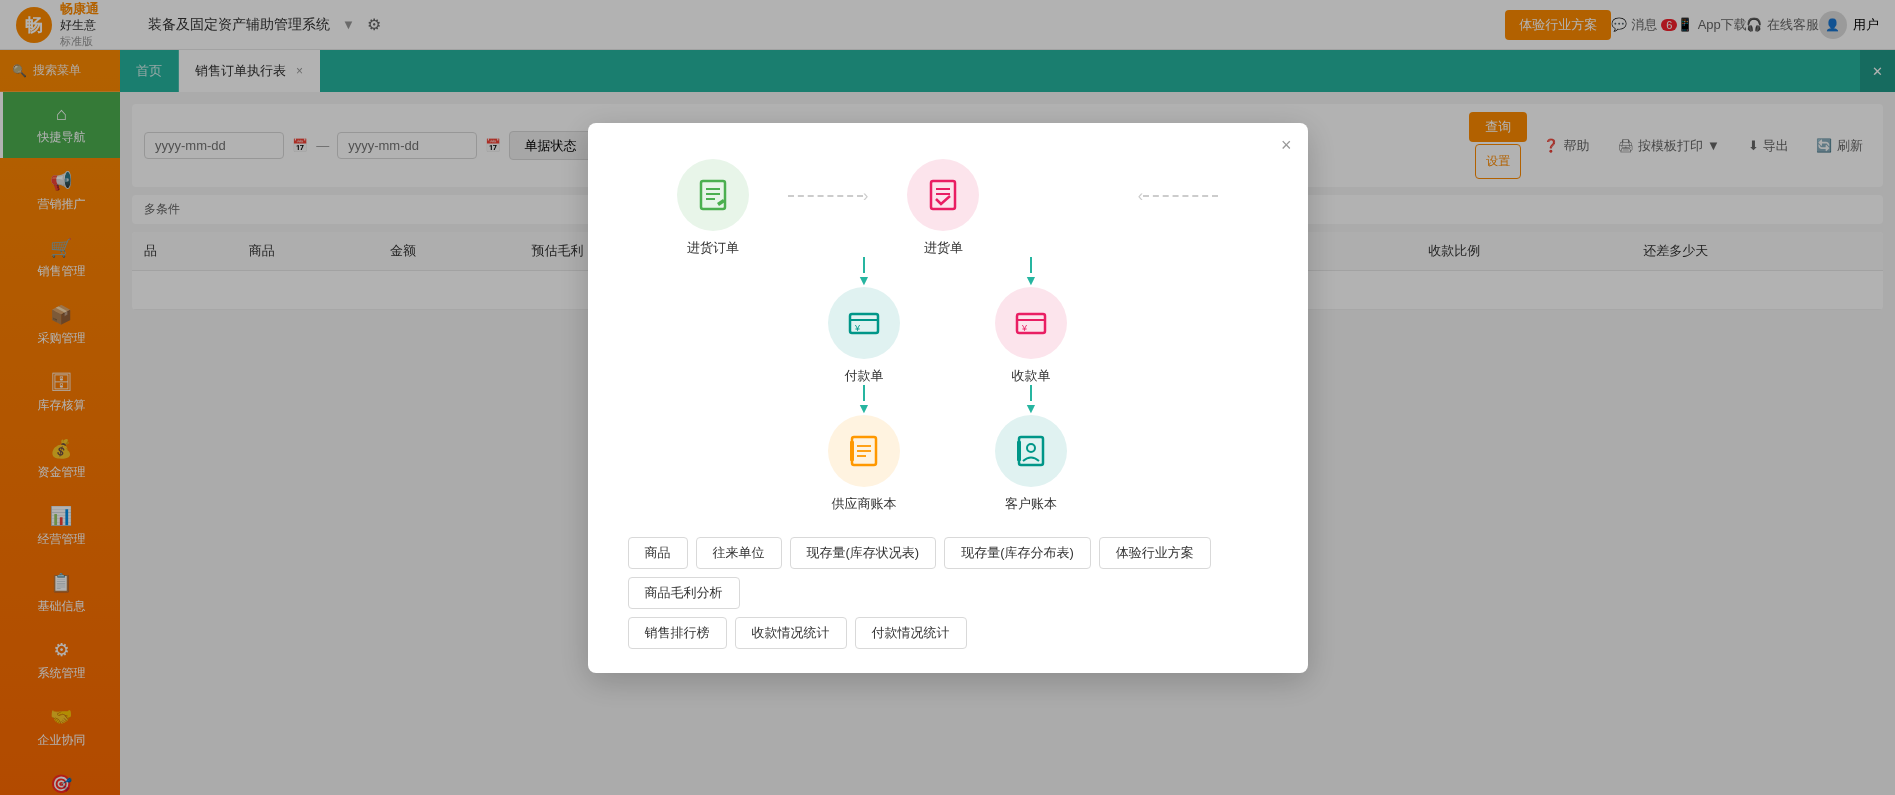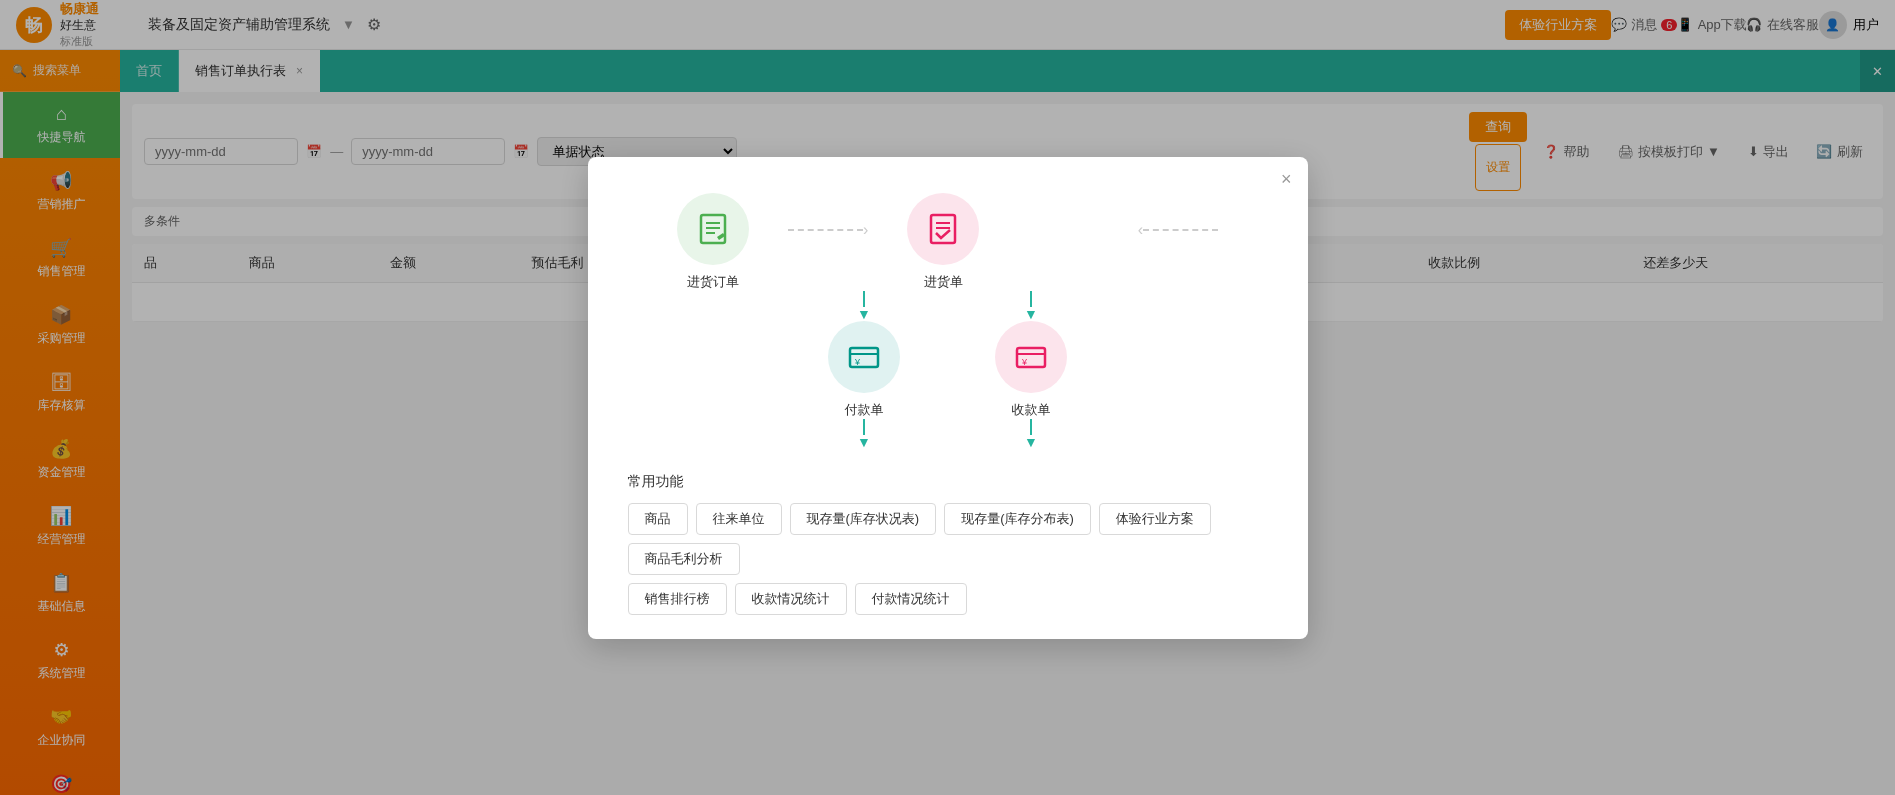--- a/index.html
+++ b/index.html
@@ -36,22 +36,22 @@
     
     .tab-bar { height: 42px; background: #26b5a0; display: flex; align-items: center; padding: 0 0 0 0; flex-shrink: 0; }
     .tab-item { height: 42px; padding: 0 16px; display: flex; align-items: center; gap: 6px; cursor: pointer; font-size: 13px; color: rgba(255,255,255,0.8); border-right: 1px solid rgba(255,255,255,0.2); }
     .tab-item.active { background: white; color: #333; }
     .tab-item .close-btn { font-size: 12px; color: #999; cursor: pointer; margin-left: 4px; }
 
     
     .page-content { flex: 1; padding: 12px; overflow: auto; position: relative; }
     .toolbar-btn { display: flex; align-items: center; gap: 4px; color: #666; font-size: 13px; cursor: pointer; padding: 4px 8px; }
     .query-btn { background: #ff8c00; color: white; border: none; padding: 6px 16px; border-radius: 4px; cursor: pointer; font-size: 13px; }
-    .set-btn { background: white; color: #ff8c00; border: 1px solid #ff8c00; padding: 14px 10px; border-radius: 4px; cursor: pointer; font-size: 12px; display: block; }
-    .date-input { border: 1px solid #d9d9d9; border-radius: 4px; padding: 5px 10px; font-size: 13px; width: 154px; color: #bbb; }
+    .set-btn { background: white; color: #ff8c00; border: 1px solid #ff8c00; padding: 8px 10px; border-radius: 4px; cursor: pointer; font-size: 12px; display: block; }
+    .date-input { border: 1px solid #d9d9d9; border-radius: 4px; padding: 5px 10px; font-size: 13px; width: 140px; color: #bbb; }
     .filter-select { border: 1px solid #d9d9d9; border-radius: 4px; padding: 5px 10px; font-size: 13px; width: 200px; }
     .more-conditions { color: #666; font-size: 12px; cursor: pointer; }
 
     
     .data-table { width: 100%; background: white; border-radius: 4px; overflow: hidden; }
     .data-table table { width: 100%; border-collapse: collapse; }
     .data-table th { background: #fafafa; padding: 10px 12px; text-align: left; font-weight: 500; color: #333; border-bottom: 1px solid #e8e8e8; font-size: 13px; white-space: nowrap; }
     .data-table td { padding: 10px 12px; border-bottom: 1px solid #f0f0f0; font-size: 13px; color: #666; }
     .no-data { text-align: center; padding: 60px; color: #999; font-size: 13px; }
 
@@ -380,29 +380,51 @@
           <div style="color:#26b5a0;font-size:14px;line-height:1;">▼</div>
         </div>
         <div style="width:80px;"></div>
         <div style="width:72px;"></div>
       </div>
 
       <div style="display:flex;align-items:center;justify-content:space-around;padding:0 30px 8px;">
         <div style="width:72px;"></div>
         <div style="width:80px;"></div>
 
-        <div style="width:80px;"></div>
-
+        <div class="flow-node">
+          <div class="flow-circle orange">
+            <svg width="36" height="36" viewBox="0 0 36 36">
+                <rect x="6" y="4" width="24" height="28" rx="2" fill="none" stroke="#ff9800" stroke-width="2.5"></rect>
+                <rect x="4" y="8" width="4" height="20" rx="1" fill="#ff9800"></rect>
+                <line x1="11" y1="13" x2="25" y2="13" stroke="#ff9800" stroke-width="1.8"></line>
+                <line x1="11" y1="18" x2="25" y2="18" stroke="#ff9800" stroke-width="1.8"></line>
+                <line x1="11" y1="23" x2="20" y2="23" stroke="#ff9800" stroke-width="1.8"></line>
+              </svg>
+          </div>
+          <span class="flow-label">供应商账本</span>
+        </div>
+        <div style="width:80px;"></div>
+
+        <div class="flow-node">
+          <div class="flow-circle teal">
+            <svg width="36" height="36" viewBox="0 0 36 36">
+                <rect x="6" y="4" width="24" height="28" rx="2" fill="none" stroke="#009688" stroke-width="2.5"></rect>
+                <rect x="4" y="8" width="4" height="20" rx="1" fill="#009688"></rect>
+                <circle cx="18" cy="15" r="4" fill="none" stroke="#009688" stroke-width="2"></circle>
+                <path d="M10 28 Q18 21 26 28" fill="none" stroke="#009688" stroke-width="2"></path>
+              </svg>
+          </div>
+          <span class="flow-label">客户账本</span>
+        </div>
         <div style="width:80px;"></div>
         <div style="width:72px;"></div>
       </div>
     </div>
 
     <div class="common-funcs">
-      <div class="common-funcs-title">常用功能</div>
       <div class="func-buttons">
         <button class="func-btn">商品</button>
         <button class="func-btn">往来单位</button>
         <button class="func-btn">现存量(库存状况表)</button>
         <button class="func-btn">现存量(库存分布表)</button>
         <button class="func-btn">体验行业方案</button>
         <button class="func-btn">商品毛利分析</button>
       </div>
       <div class="func-buttons">
         <button class="func-btn">销售排行榜</button>

